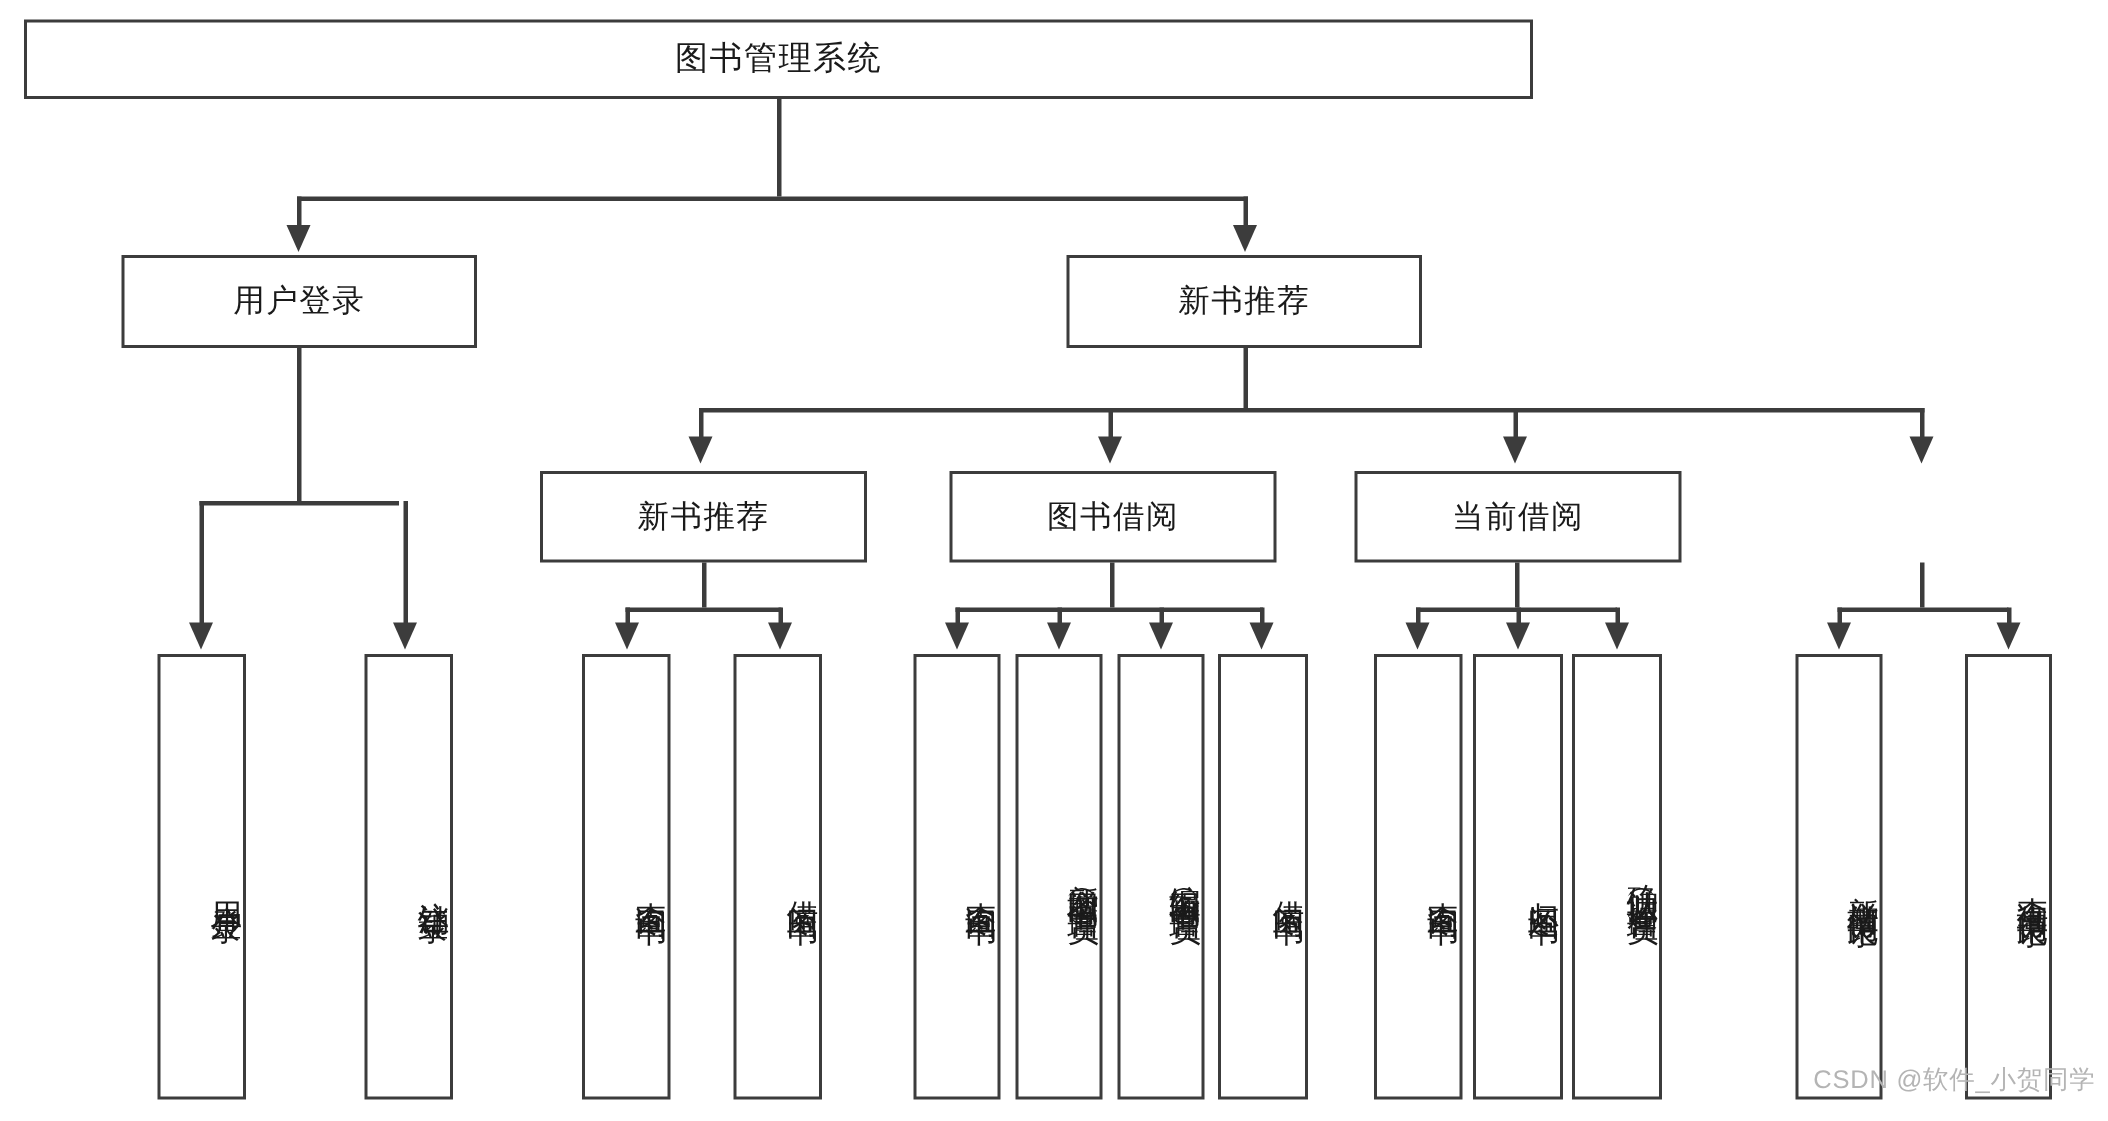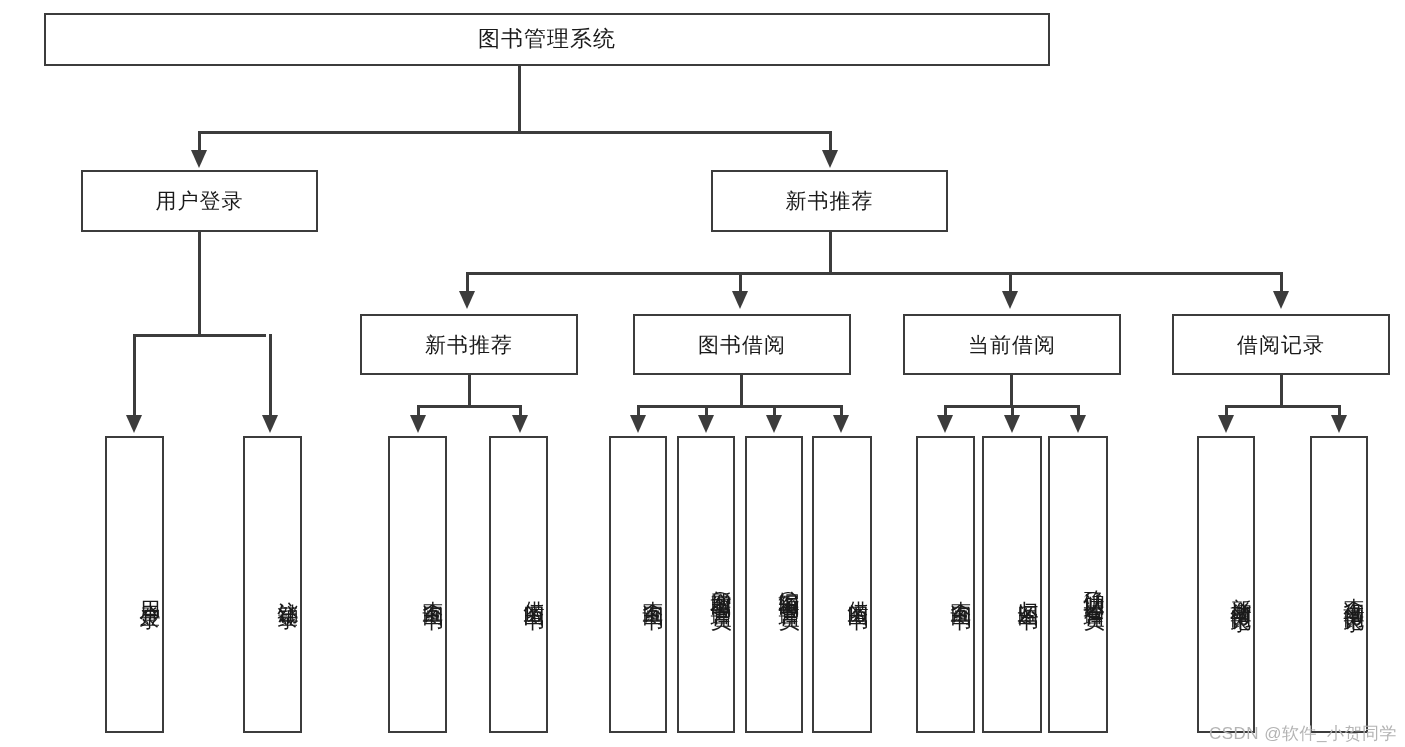--- a/index.html
+++ b/index.html
@@ -29,21 +29,20 @@
     justify-content: center;
     color: #1a1a1a;
   }
   .node.horiz {
     font-size: 21px;
     letter-spacing: 1px;
     line-height: 1.2;
   }
   .node.root {
     font-size: 22px;
-    margin-left: 28px;
   }
   
   .node.vert {
     writing-mode: vertical-rl;
     text-orientation: upright;
     align-items: flex-start;
     justify-content: center;
     padding-top: 10px;
     font-size: 21px;
     letter-spacing: 3px;
@@ -70,21 +69,21 @@
     height: 0;
     border-left: 8px solid transparent;
     border-right: 8px solid transparent;
     border-top: 18px solid #3c3c3c;
   }
 
   
   #watermark {
     position: absolute;
     right: 8px;
-    bottom: 2px;
+    bottom: 16px;
     font-size: 17px;
     color: #b4b4b4;
     white-space: nowrap;
     letter-spacing: 0.5px;
   }
 </style>
 </head>
 <body>
 
 <div id="canvas">
@@ -115,21 +114,20 @@
   <div class="vline" style="left:739px; top:272px; height:22px;"></div>
   <div class="arrow" style="left:732px; top:291px;"></div>
   <div class="vline" style="left:1009px; top:272px; height:22px;"></div>
   <div class="arrow" style="left:1002px; top:291px;"></div>
   <div class="vline" style="left:1280px; top:272px; height:22px;"></div>
   <div class="arrow" style="left:1273px; top:291px;"></div>
 
   <div class="node horiz" style="left:633px; top:314px; width:218px; height:61px;">图书借阅</div>
   <div class="node horiz" style="left:360px; top:314px; width:218px; height:61px;">新书推荐</div>
   <div class="node horiz" style="left:903px; top:314px; width:218px; height:61px;">当前借阅</div>
-  <div class="node horiz" style="left:1172px; top:314px; width:218px; height:61px;">借阅记录</div>
 
   <div class="vline" style="left:468px; top:375px; height:30px;"></div>
   <div class="hline" style="left:417px; top:405px; width:104px;"></div>
   <div class="vline" style="left:417px; top:405px; height:13px;"></div>
   <div class="arrow" style="left:410px; top:415px;"></div>
   <div class="vline" style="left:519px; top:405px; height:13px;"></div>
   <div class="arrow" style="left:512px; top:415px;"></div>
 
   <div class="vline" style="left:740px; top:375px; height:30px;"></div>
   <div class="hline" style="left:637px; top:405px; width:205px;"></div>

